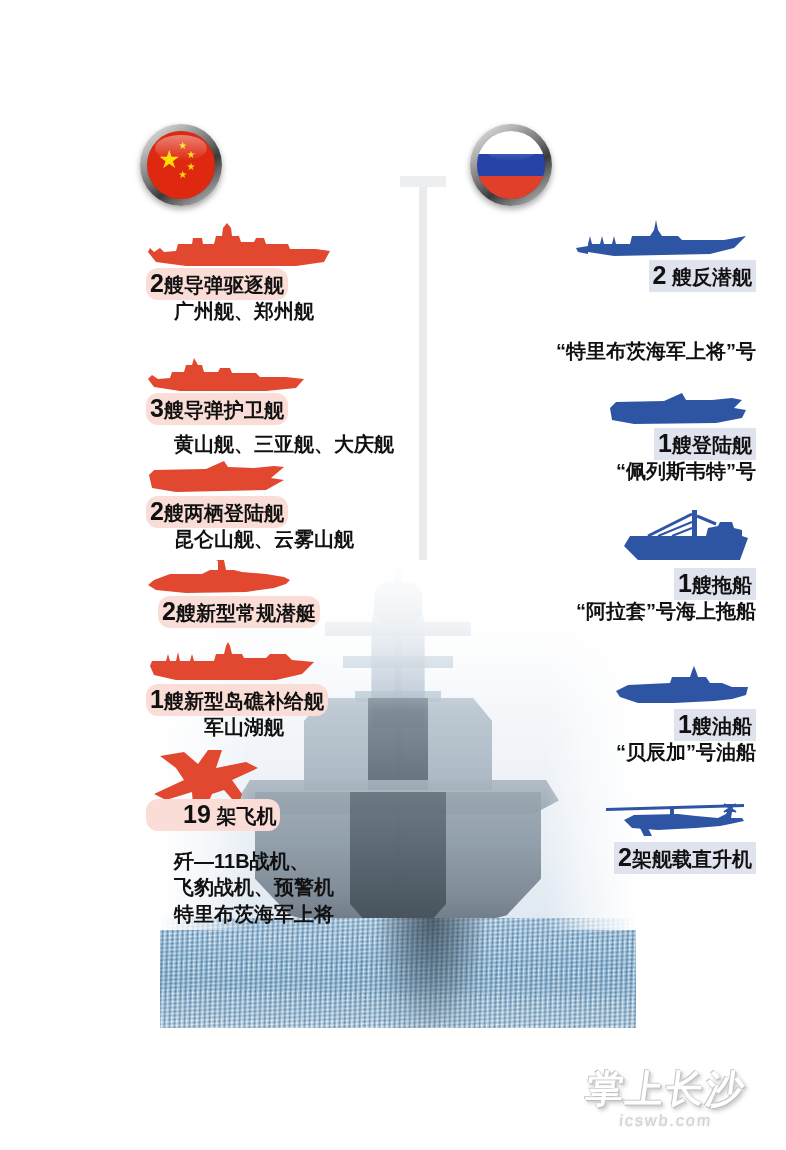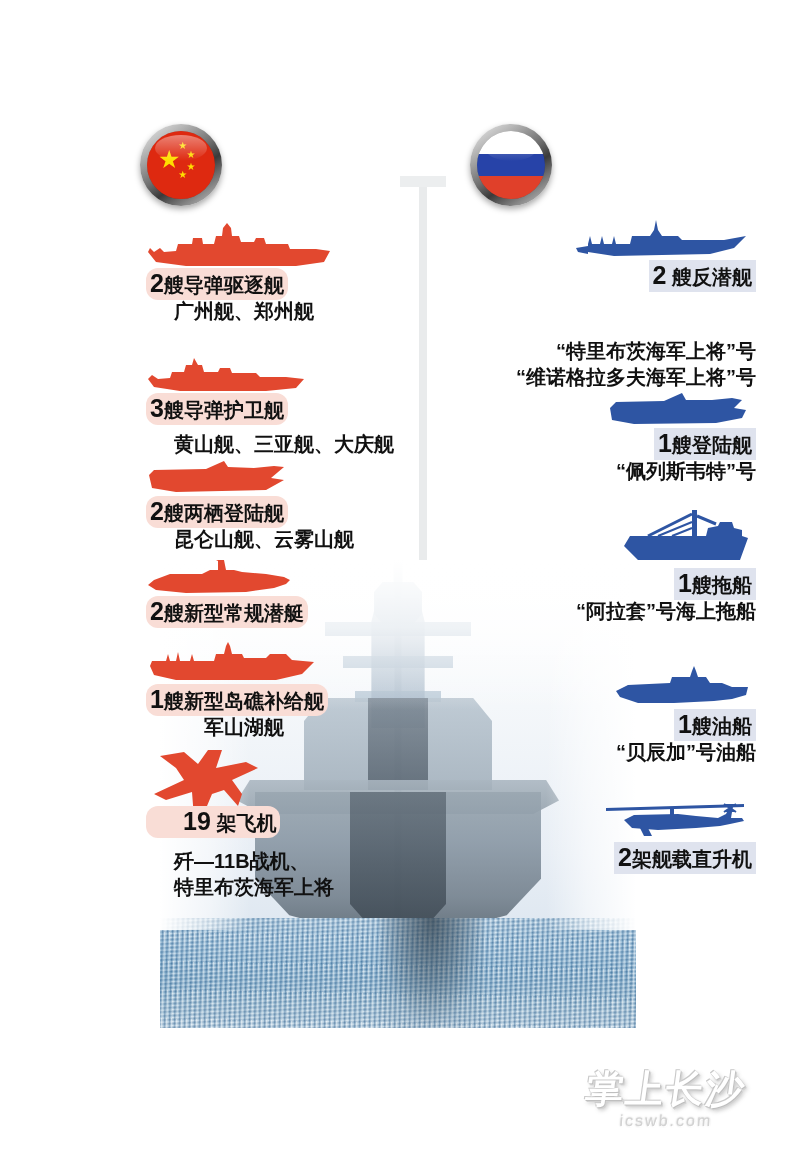--- a/index.html
+++ b/index.html
@@ -289,21 +289,21 @@
         <div>昆仑山舰、云雾山舰</div>
       </div>
     </div>
 
     <div class="entry" style="top:558px;">
       <div class="icon-wrap">
         <svg width="146" height="40" viewBox="0 0 146 40">
           <path fill="#E2482F" d="M70 2 L72 3 L72 12 L64 12 L56 16 L24 16 L8 22 L2 27 L10 32 L40 35 L100 34 L128 30 L140 26 L144 22 L138 19 L120 16 L96 14 L88 12 L80 12 L78 2 Z"></path>
         </svg>
       </div>
-      <div class="label" style="top:38px;">
+      <div class="label" style="top:38px;margin-left:12px;">
         <span class="num">2</span><span>艘</span><span class="unit">新型常规潜艇</span>
       </div>
     </div>
 
     <div class="entry" style="top:640px;">
       <div class="icon-wrap">
         <svg width="172" height="46" viewBox="0 0 172 46">
           <path fill="#E2482F" d="M4 26 L6 21 L20 21 L22 14 L24 21 L30 21 L32 12 L34 21 L44 21 L46 14 L48 21 L68 21 L70 14 L78 14 L80 6 L82 2 L84 6 L86 14 L96 14 L98 18 L120 18 L124 14 L140 14 L146 20 L168 22 L156 34 L130 40 L30 40 L8 35 Z"></path>
         </svg>
       </div>
@@ -314,25 +314,26 @@
         <div>军山湖舰</div>
       </div>
     </div>
 
     <div class="entry" style="top:748px;">
       <div class="icon-wrap">
         <svg width="120" height="72" viewBox="0 0 120 72">
           <path fill="#E2482F" d="M14 8 L38 4 L52 16 L62 2 L76 2 L70 20 L100 14 L112 20 L86 32 L96 46 L92 58 L78 42 L66 46 L56 70 L48 70 L46 44 L20 52 L8 46 L38 32 L30 20 Z"></path>
         </svg>
       </div>
-      <div class="label" style="top:58px;padding-left:37px;">
+      <div class="label" style="top:51px;padding-left:37px;">
         <span class="num">19</span>&nbsp;<span>架</span><span class="unit">飞机</span>
       </div>
       <div class="detail" style="top:100px;">
         <div>歼—11B战机、</div>
+        <div>飞豹战机、预警机</div>
         <div>特里布茨海军上将</div>
       </div>
     </div>
 
   </div>
 
   <div class="col" id="col-ru">
 
     <div class="hdr">
       <div class="badge">
@@ -352,21 +353,20 @@
         <svg width="176" height="44" viewBox="0 0 176 44">
           <path fill="#2E55A3" d="M14 26 L16 18 L18 26 L26 26 L28 18 L30 26 L38 26 L40 18 L42 26 L56 26 L58 18 L76 18 L80 12 L82 2 L84 12 L88 18 L104 18 L108 22 L150 22 L172 18 L160 30 L136 36 L40 38 L14 34 Z"></path>
           <path fill="#2E55A3" d="M2 30 L14 28 L14 36 L4 34 Z"></path>
         </svg>
       </div>
       <div class="label" style="top:42px;">
         <span class="num">2</span>&nbsp;<span>艘</span><span class="unit">反潜舰</span>
       </div>
       <div class="detail" style="top:72px;margin-top:48px;">
         <div>“特里布茨海军上将”号</div>
-        <div>“维诺格拉多夫海军上将”号</div>
       </div>
     </div>
 
     <div class="entry" style="top:390px;">
       <div class="icon-wrap">
         <svg width="144" height="40" viewBox="0 0 144 40">
           <path fill="#2E55A3" d="M4 18 L10 12 L58 11 L76 3 L80 10 L106 10 L126 8 L136 10 L128 18 L140 20 L136 28 L110 33 L28 34 L6 30 Z"></path>
         </svg>
       </div>
       <div class="label" style="top:38px;">

